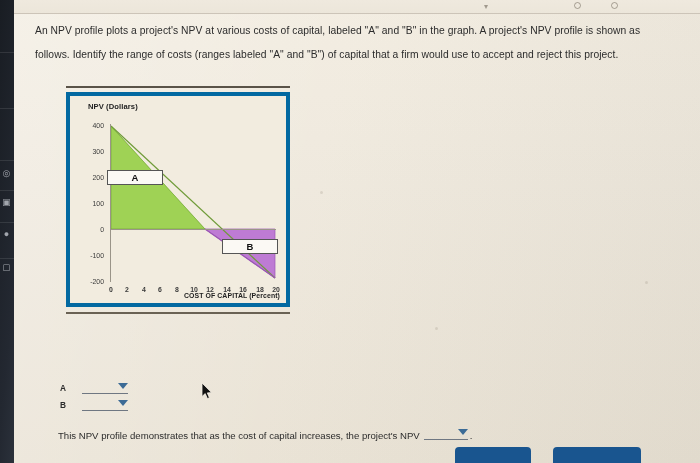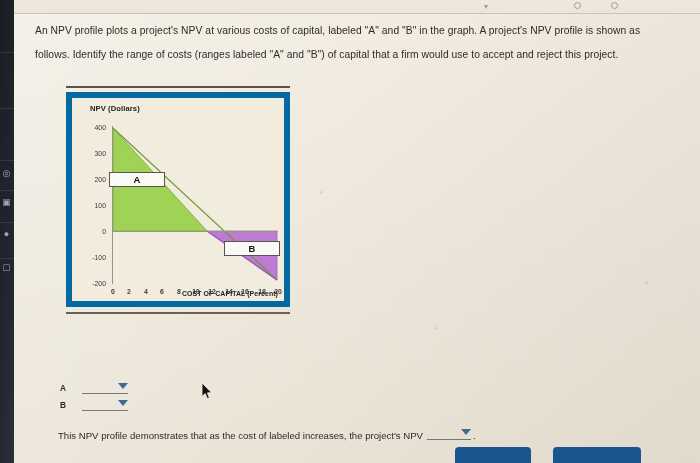--- a/index.html
+++ b/index.html
@@ -84,21 +84,21 @@
   }
   .rule-bottom {
     width: 224px; height: 2px;
     background: #6a6254;
     margin-top: 5px;
   }
   .chart-box {
     position: relative;
     width: 224px; height: 215px;
     background: #f2ecdf;
-    border: 6px solid #0369a1;
+    border: 4px solid #0369a1;
   }
   .chart-inner { position: absolute; inset: 0; }
 
   .ylabel-title {
     position: absolute; left: 18px; top: 6px;
     font-size: 7.6px; font-weight: bold; color: #222;
     letter-spacing: .1px;
   }
   .xlabel-title {
     position: absolute; left: 0; right: 6px; bottom: 4px;
@@ -293,21 +293,21 @@
 </div>
 
 <div class="ans-row" style="left:60px; top:398px;">
   <span class="ans-letter">B</span>
   <span class="dd">
     <span class="dd-caret"></span>
   </span>
 </div>
 
 <div class="closing">
-  <span>This NPV profile demonstrates that as the cost of labeled increases, the project's NPV</span>
+  <span>This NPV profile demonstrates that as the cost of capital increases, the project's NPV</span>
   <span class="dd">
     <span class="dd-caret"></span>
   </span>
   <span>.</span>
 </div>
 
 <div class="btn btn-check"></div>
 <div class="btn btn-grade"></div>
 
 <svg class="cursor" width="12" height="17" viewBox="0 0 12 17">

